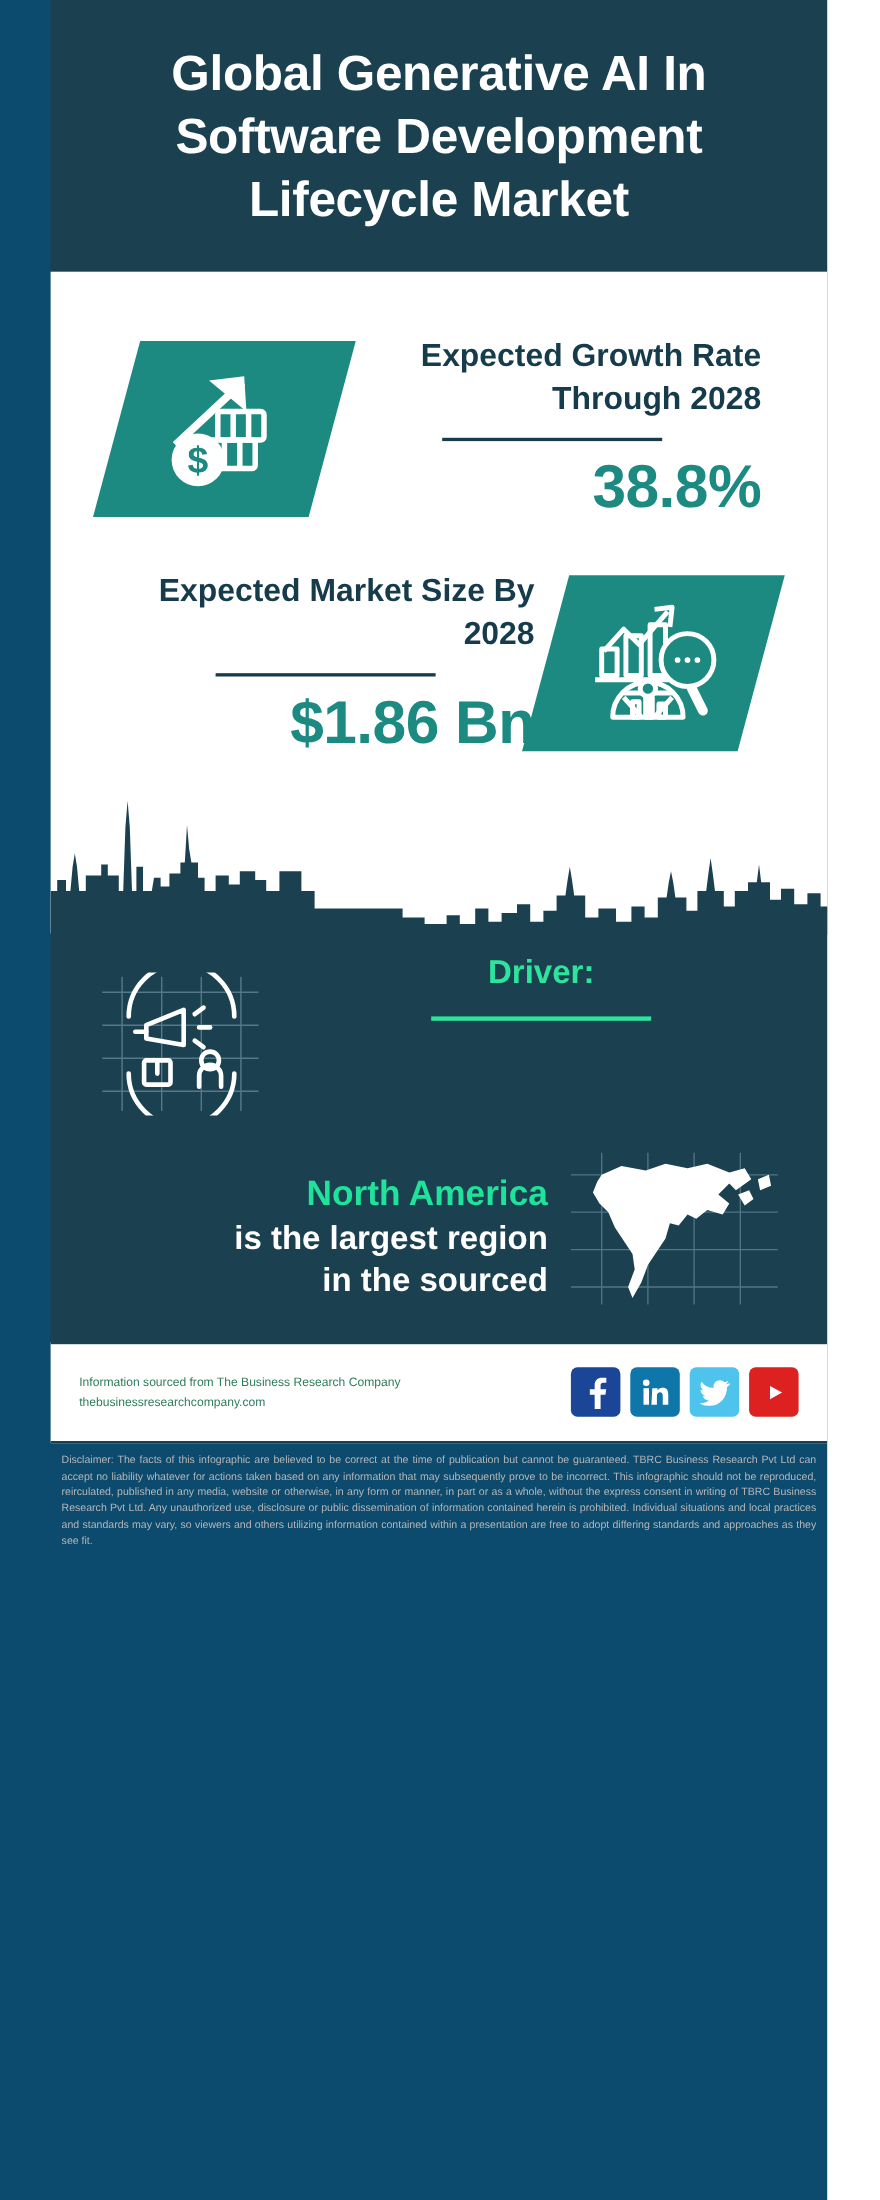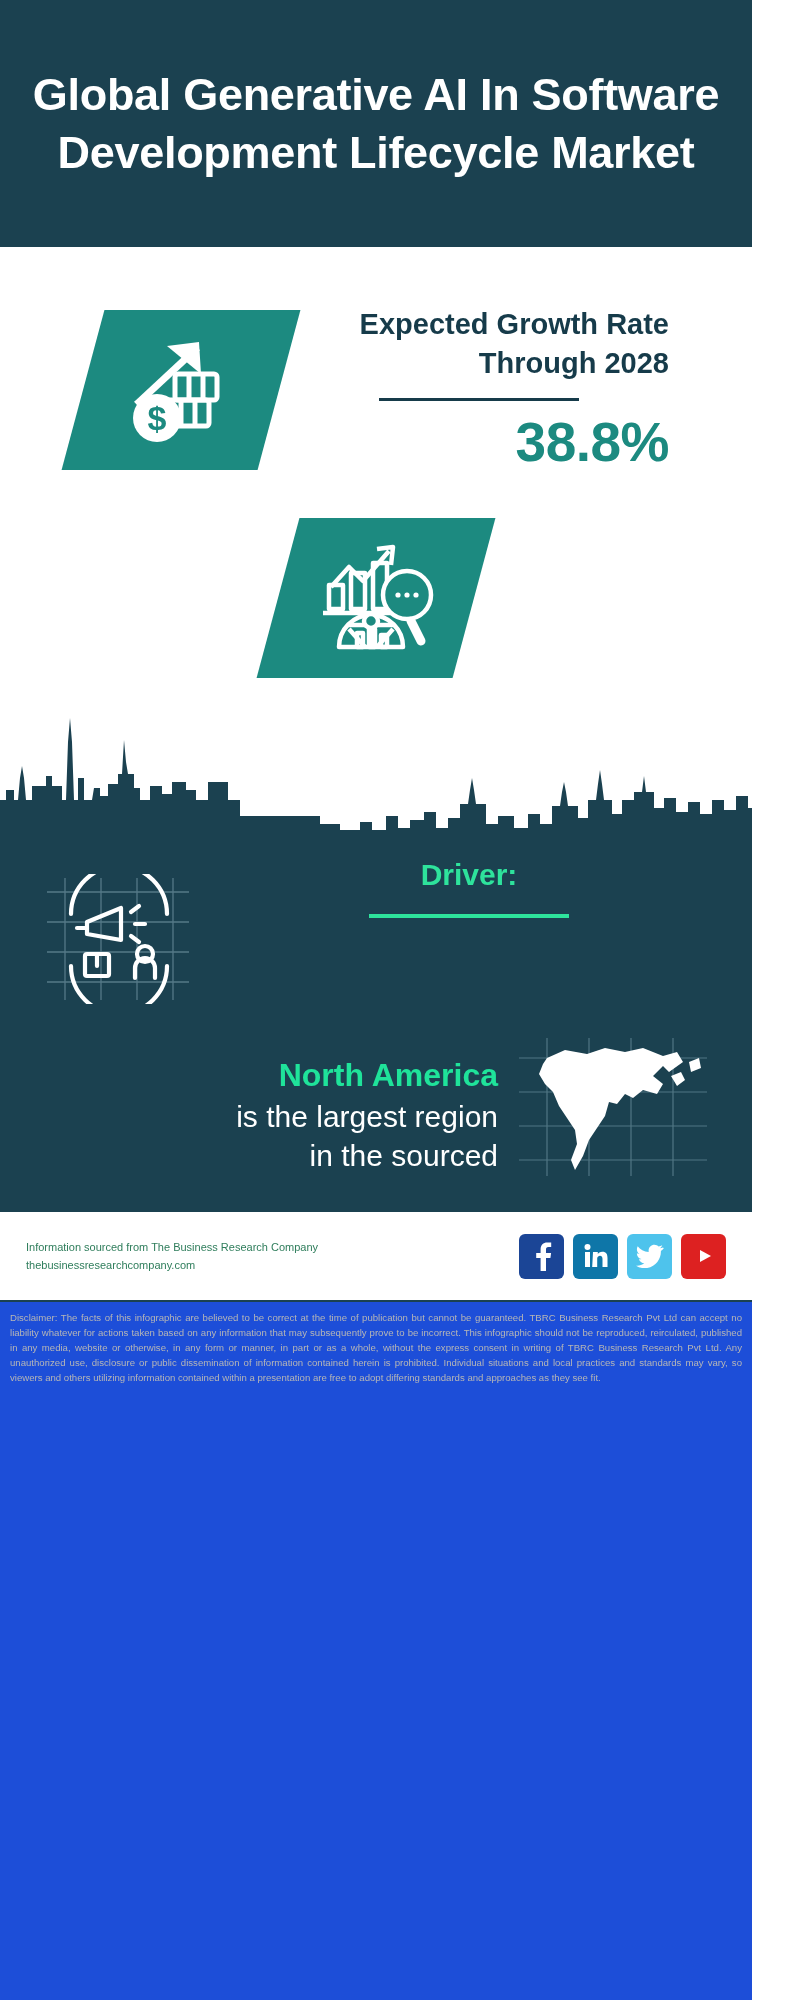--- a/index.html
+++ b/index.html
@@ -7,21 +7,22 @@
     width: 800px;
     height: 2000px;
     background: #ffffff;
     font-family: "Liberation Sans", sans-serif;
   }
   .page {
     position: relative;
     width: 752px;
     height: 2000px;
     overflow: hidden;
-    background: #1d4ed8;
+    background: #0c4a6e;
+    padding-left: 46px;
   }
 
   
   .header {
     height: 247px;
     background: #1b4150;
     display: flex;
     align-items: center;
     justify-content: center;
     padding: 0 26px;
@@ -147,21 +148,21 @@
   .region-text-cell { flex: 1; text-align: right; margin-top: 15px; }
   .region-name {
     color: #1fe39a;
     font-size: 32px;
     font-weight: bold;
     line-height: 1.3;
   }
   .region-sub {
     color: #ffffff;
     font-size: 30px;
-    font-weight: normal;
+    font-weight: bold;
     line-height: 1.3;
   }
   .region-map-cell {
     flex: 0 0 230px;
     display: flex;
     align-items: center;
     justify-content: center;
   }
 
   
@@ -236,20 +237,25 @@
         </div>
       </div>
       <div class="stat-text">
         <div class="stat-label">Expected Growth Rate Through 2028</div>
         <div class="stat-rule"></div>
         <div class="stat-value">38.8%</div>
       </div>
     </div>
 
     <div class="stat-row row-2">
+      <div class="stat-text">
+        <div class="stat-label">Expected Market Size By 2028</div>
+        <div class="stat-rule"></div>
+        <div class="stat-value">$1.86 Bn</div>
+      </div>
       <div class="para">
         <div class="icon-inner">
           <svg width="122" height="122" viewBox="0 0 122 122">
             <g fill="none" stroke="#ffffff" stroke-width="4.5" stroke-linejoin="round">
               <polyline points="16,50 34,30 48,44 74,14"></polyline>
               <polyline points="62,12 78,10 76,28"></polyline>
               <rect x="14" y="48" width="14" height="24"></rect>
               <rect x="36" y="36" width="14" height="36"></rect>
               <rect x="58" y="26" width="14" height="46"></rect>
               <line x1="8" y1="76" x2="82" y2="76"></line>

